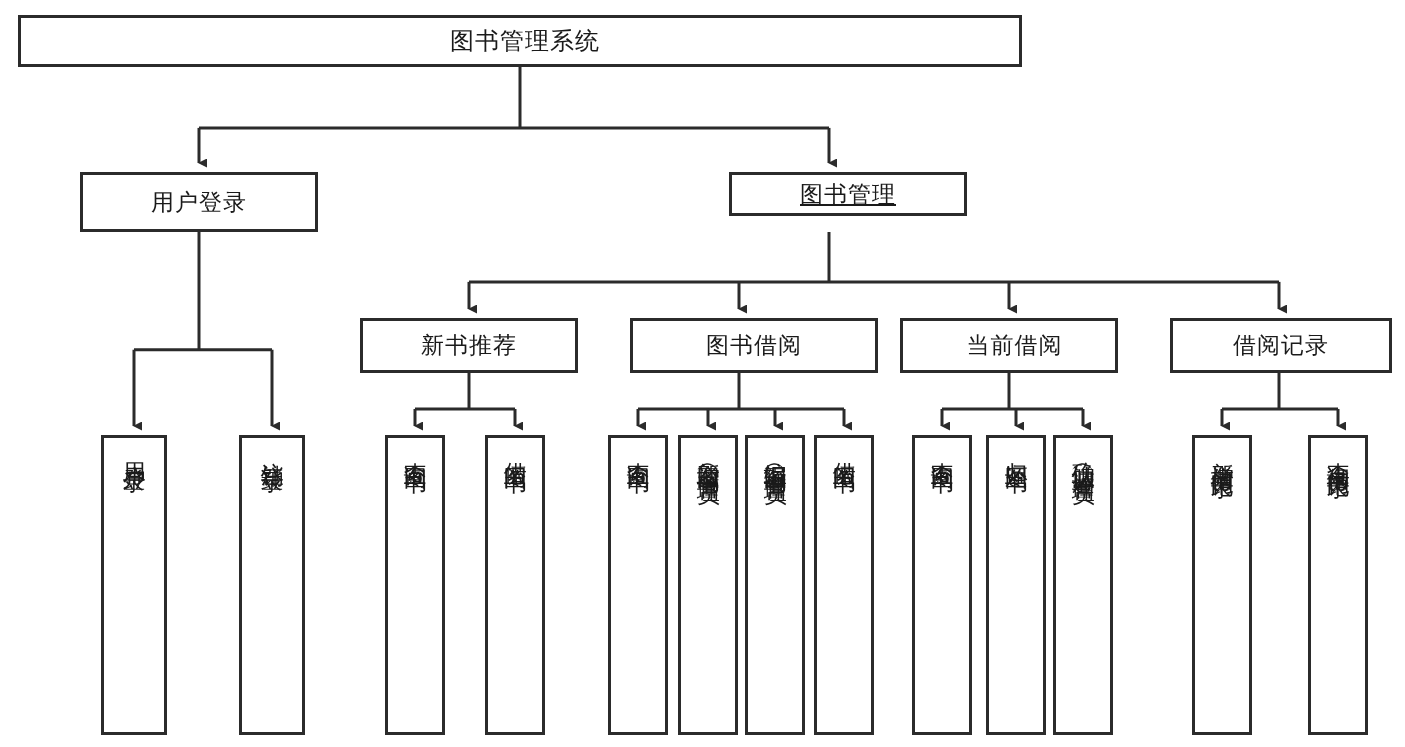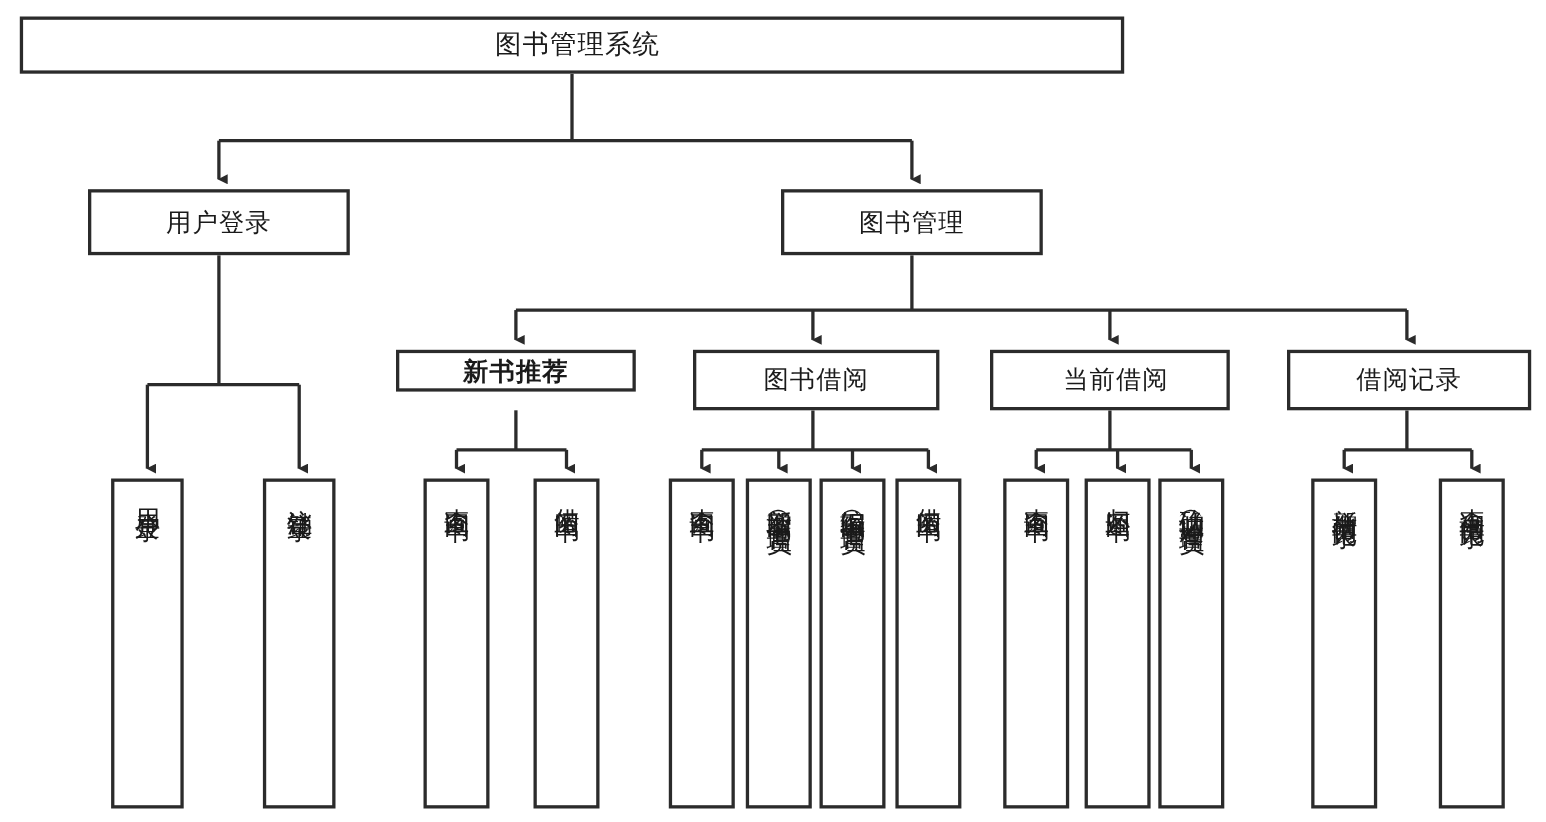--- a/index.html
+++ b/index.html
@@ -101,27 +101,27 @@
         <path d="M 1338 408.96 L 1338 426" marker-end="url(#arrowhead)"></path>
       </g>
   </svg>
   <div id="node-layer">
       <div class="node root" style="left: 18px; top: 15px; width: 1004px; height: 52px; padding-left: 10px;">
         <span class="lbl">图书管理系统</span>
       </div>
       <div class="node level2" style="left: 80px; top: 172px; width: 238px; height: 60px;">
         <span class="lbl">用户登录</span>
       </div>
-      <div class="node level2" style="left: 710px; top: 172px; width: 238px; height: 60px;">
+      <div class="node level2" style="left: 729px; top: 172px; width: 238px; height: 44px; text-decoration: underline;">
         <span class="lbl">图书管理</span>
       </div>
-      <div class="node level3" style="left: 360px; top: 318px; width: 218px; height: 38px; font-weight: bold;">
+      <div class="node level3" style="left: 360px; top: 318px; width: 218px; height: 55px;">
         <span class="lbl">新书推荐</span>
       </div>
-      <div class="node level3" style="left: 630px; top: 318px; width: 224px; height: 55px;">
+      <div class="node level3" style="left: 630px; top: 318px; width: 248px; height: 55px;">
         <span class="lbl">图书借阅</span>
       </div>
       <div class="node level3" style="left: 900px; top: 318px; width: 218px; height: 55px; padding-left: 11px;">
         <span class="lbl">当前借阅</span>
       </div>
       <div class="node level3" style="left: 1170px; top: 318px; width: 222px; height: 55px; text-align: center;">
         <span class="lbl">借阅记录</span>
       </div>
       <div class="node leaf" style="left: 101px; top: 435px; width: 66px; height: 300px;">
         <span class="lbl">用户登录</span>

